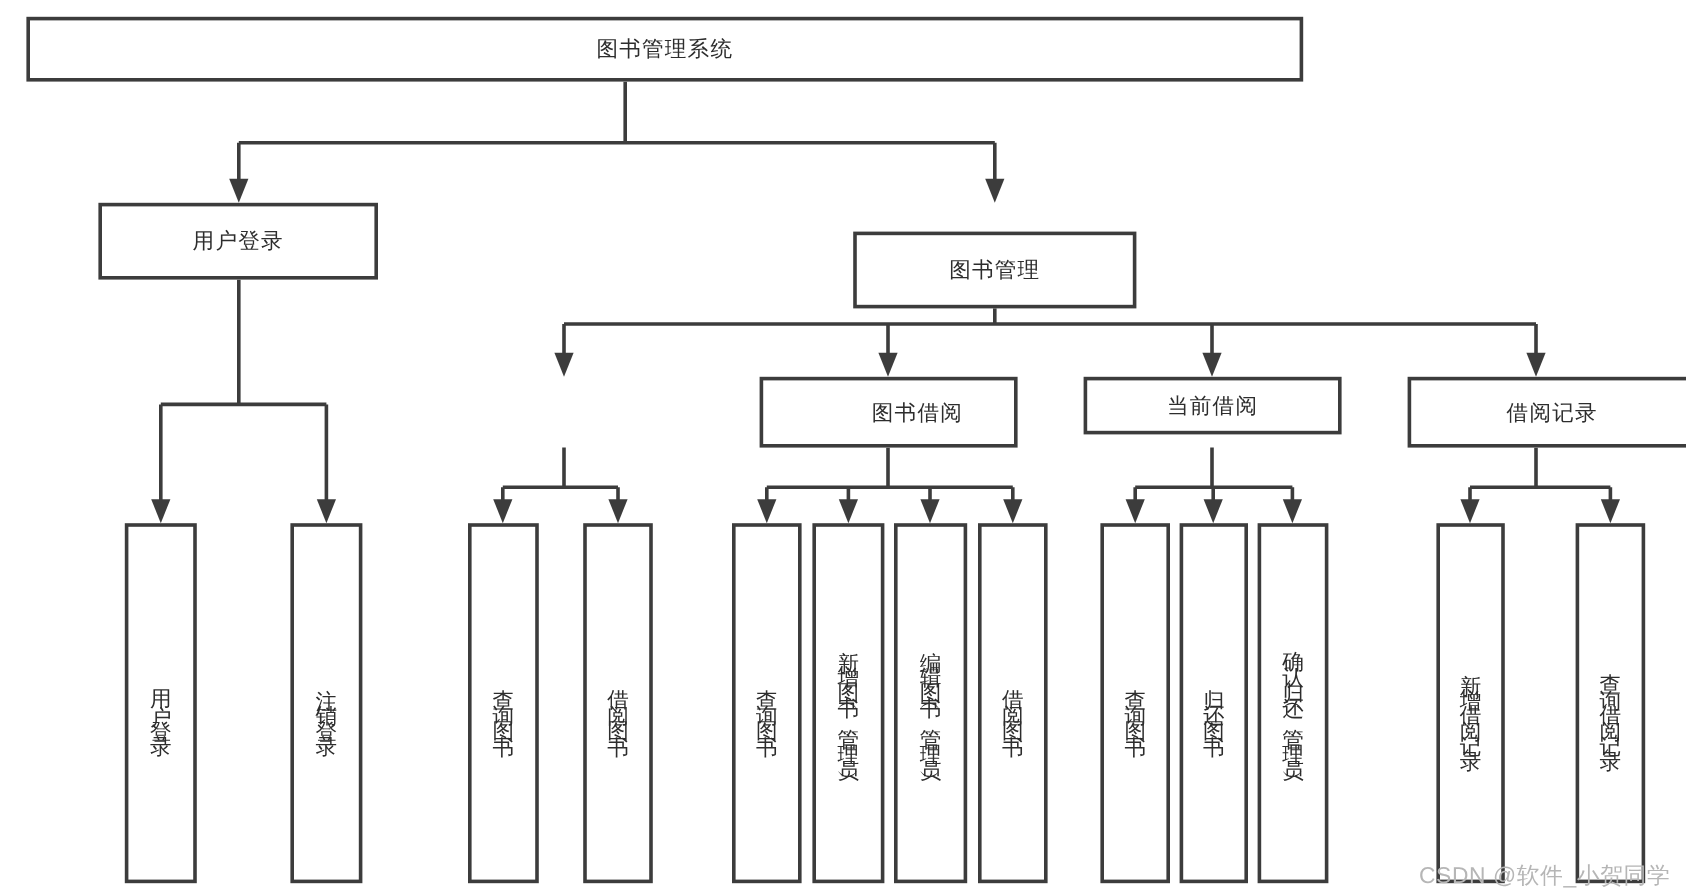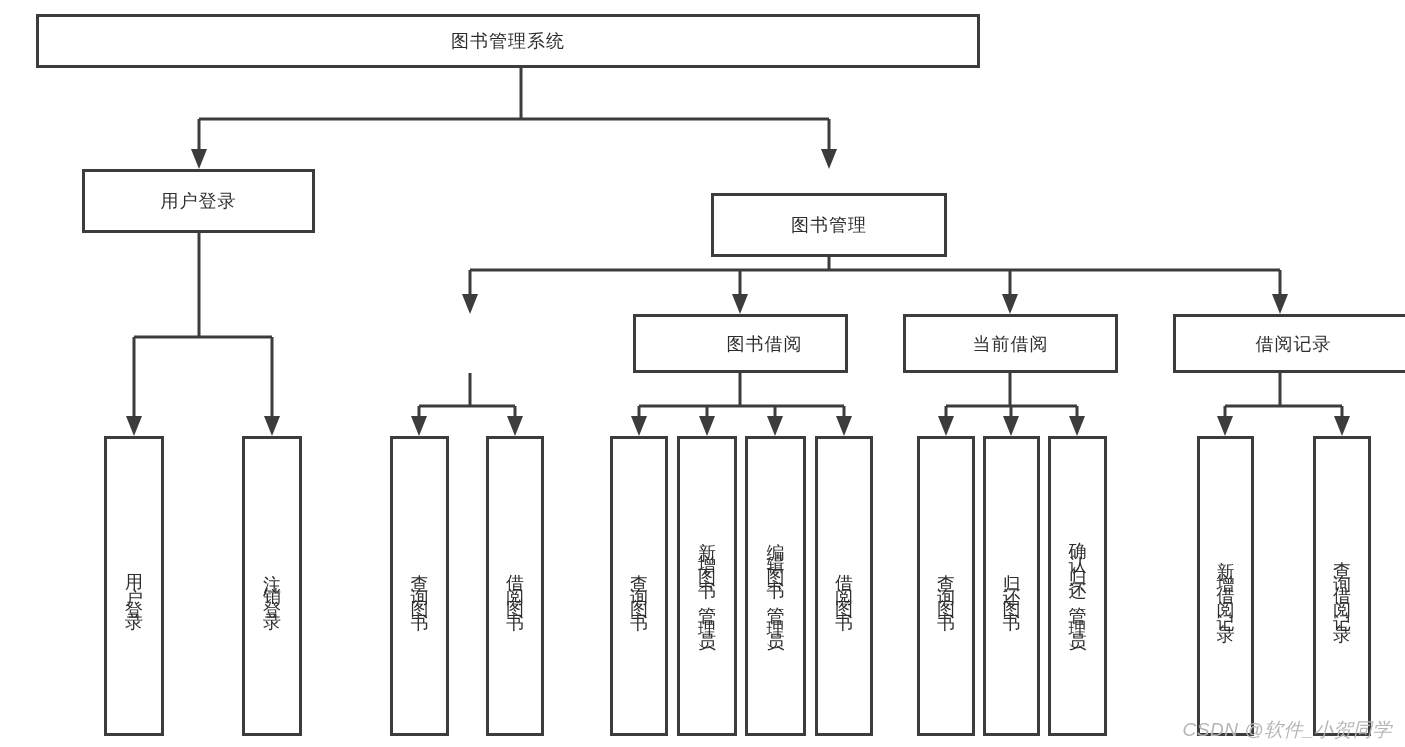--- a/index.html
+++ b/index.html
@@ -22,21 +22,21 @@
     position:absolute; background:#fff; border:3px solid var(--line);
     display:flex; align-items:center; justify-content:center;
     color:var(--text); font-size:18px;
   }
   .vtext{
     writing-mode:vertical-rl; text-orientation:mixed;
     letter-spacing:13px; line-height:1; white-space:nowrap;
   }
   .watermark{
     position:absolute; right:13px; bottom:4px; z-index:10;
-    color:var(--watermark); font-size:19px; letter-spacing:0.5px;font-style:italic;
+    color:var(--watermark); font-size:19px; letter-spacing:0.5px;
   }
 </style>
 </head>
 <body>
 
 <div class="canvas">
 
   <svg class="connectors" viewBox="0 0 1405 747" xmlns="http://www.w3.org/2000/svg">
     <g style="stroke:var(--line); stroke-width:3; fill:none;">
 
@@ -70,35 +70,35 @@
       <polygon points="767,416 783,416 775,436"></polygon>
       <polygon points="836,416 852,416 844,436"></polygon>
       <polygon points="938,416 954,416 946,436"></polygon>
       <polygon points="1003,416 1019,416 1011,436"></polygon>
       <polygon points="1069,416 1085,416 1077,436"></polygon>
       <polygon points="1217,416 1233,416 1225,436"></polygon>
       <polygon points="1334,416 1350,416 1342,436"></polygon>
     </g>
   </svg>
 
-  <div class="node" style="left:36px; top:14px; width:944px; height:54px;">
+  <div class="node" style="left:22px; top:14px; width:1064px; height:54px;">
     <span>图书管理系统</span>
   </div>
 
   <div class="node" style="left:82px; top:169px; width:233px; height:64px;">
     <span>用户登录</span>
   </div>
   <div class="node" style="left:711px; top:169px; width:236px; height:64px;margin-top:24px;">
     <span>图书管理</span>
   </div>
 
   <div class="node" style="left:633px; top:314px; width:215px; height:59px;padding-left:48px;">
     <span>图书借阅</span>
   </div>
-  <div class="node" style="left:903px; top:314px; width:215px; height:59px;">
+  <div class="node" style="left:903px; top:314px; width:215px; height:48px;">
     <span>当前借阅</span>
   </div>
   <div class="node" style="left:1173px; top:314px; width:241px; height:59px;">
     <span>借阅记录</span>
   </div>
 
   <div class="vnode" style="left:104px; top:436px; width:60px; height:300px;">
     <span class="vtext">用户登录</span>
   </div>
   <div class="vnode" style="left:242px; top:436px; width:60px; height:300px;">

